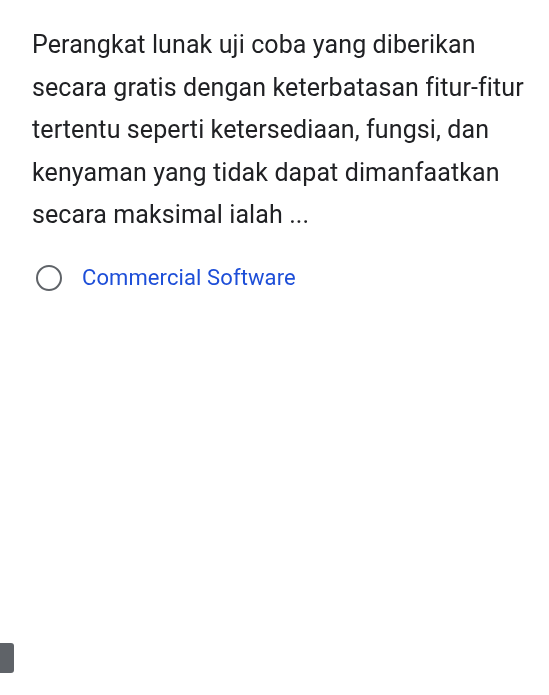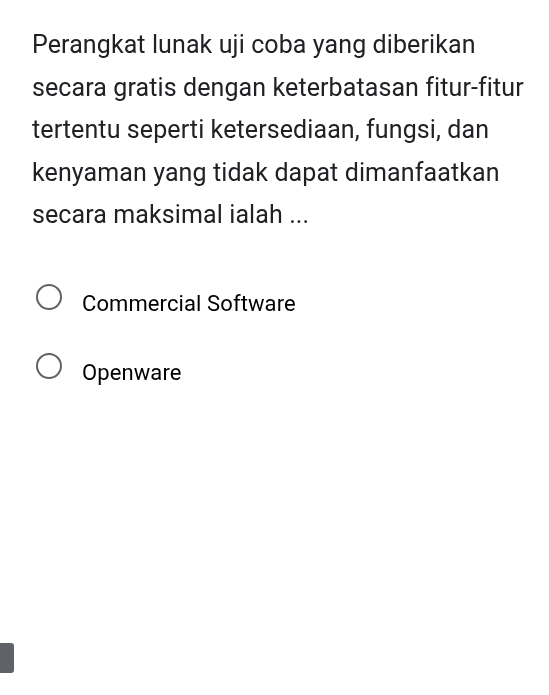--- a/index.html
+++ b/index.html
@@ -13,21 +13,21 @@
       width: 549px;
       height: 695px;
       padding: 24px 0 0 32px;
       overflow: hidden;
     }
     .question-text {
       font-size: 25px;
       line-height: 1.7;
       color: #202124;
       letter-spacing: 0.1px;
-      margin-bottom: 42px;
+      margin-bottom: 28px;
       font-weight: 400;
     }
     .options-list {
       display: flex;
       flex-direction: column;
       gap: 32px;
       padding-left: 4px;
     }
     .option-item {
       display: flex;
@@ -37,24 +37,23 @@
     }
     .radio-circle {
       width: 26px;
       height: 26px;
       border: 2.5px solid #5f6368;
       border-radius: 50%;
       flex-shrink: 0;
     }
     .option-label {
       font-size: 22px;
-      color: #000000;
+      color: #1d4ed8;
       letter-spacing: 0.1px;
       font-weight: 400;
-      margin-top: 12px;
     }
     .corner-tab {
       position: absolute;
       left: 0;
       bottom: 22px;
       width: 14px;
       height: 30px;
       background: #5f6368;
       border-radius: 0 3px 3px 0;
     }
@@ -62,19 +61,15 @@
 </head>
 <body>
 
 <div class="question-text">Perangkat lunak uji coba yang diberikan secara gratis dengan keterbatasan fitur-fitur tertentu seperti ketersediaan, fungsi, dan kenyaman yang tidak dapat dimanfaatkan secara maksimal ialah ...</div>
 
 <div class="options-list">
   <div class="option-item">
     <span class="radio-circle"></span>
     <span class="option-label">Commercial Software</span>
   </div>
-  <div class="option-item">
-    <span class="radio-circle"></span>
-    <span class="option-label">Openware</span>
-  </div>
 </div>
 
 <div class="corner-tab"></div>
 
 </body></html>

